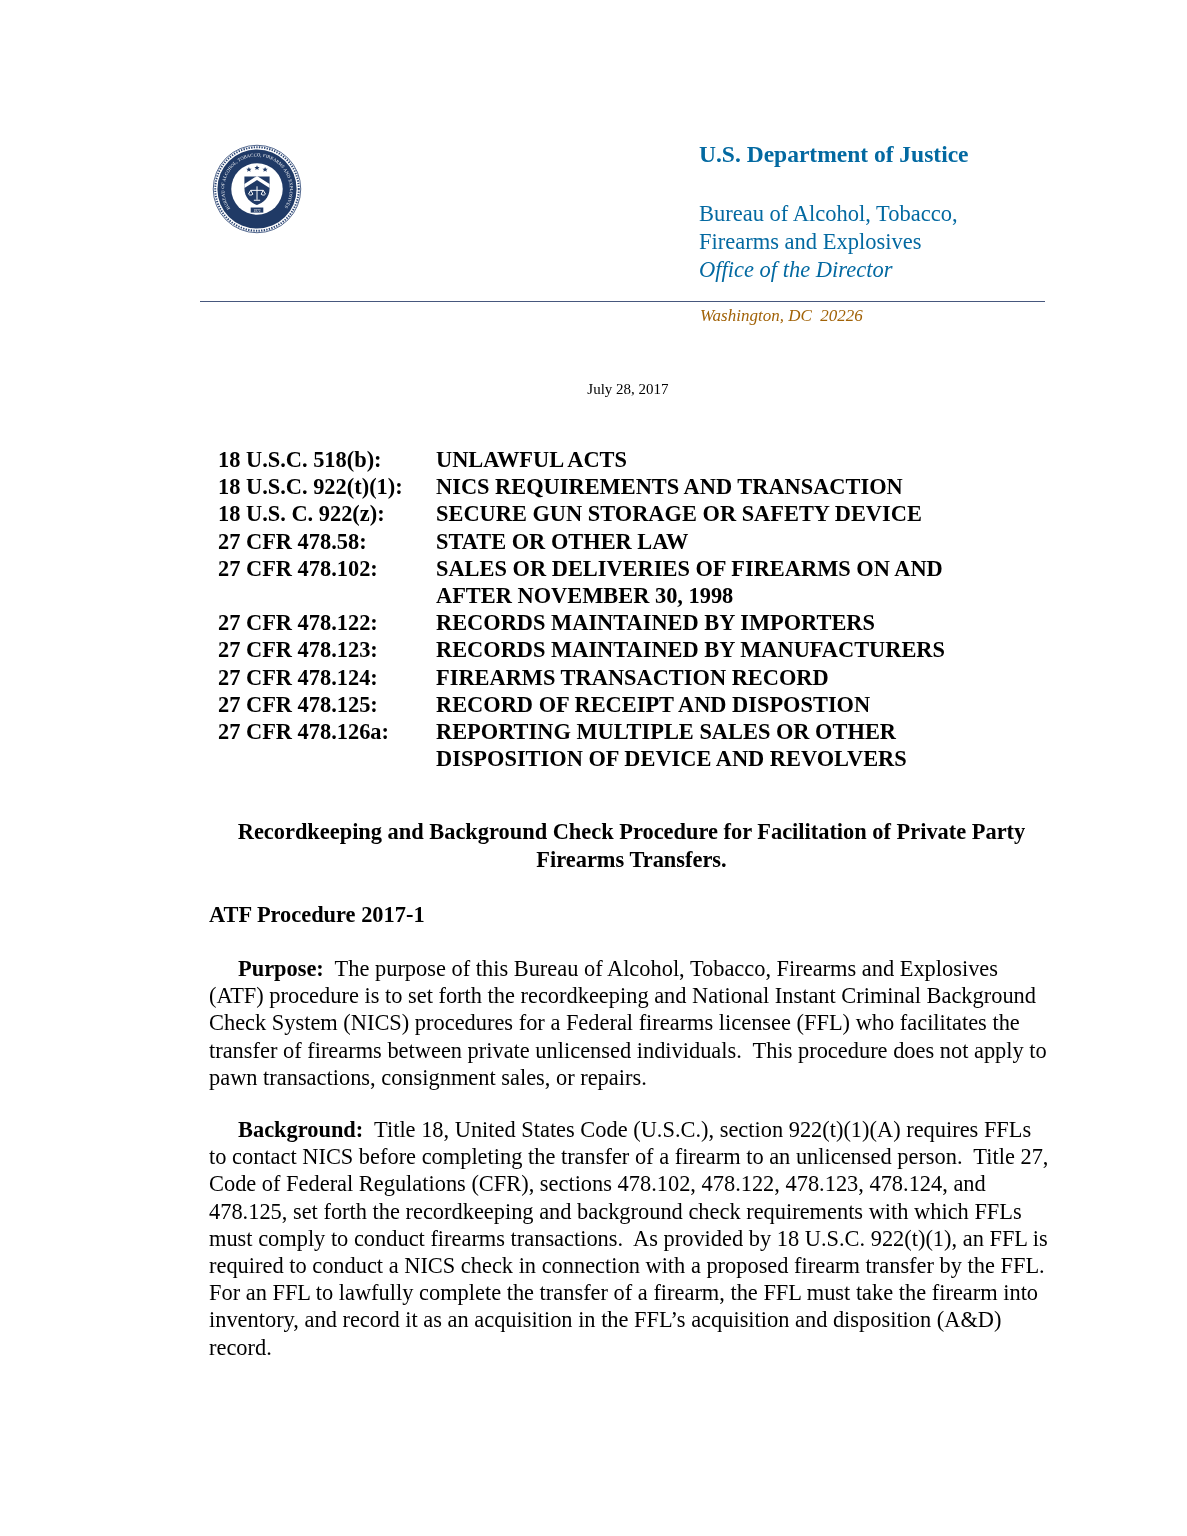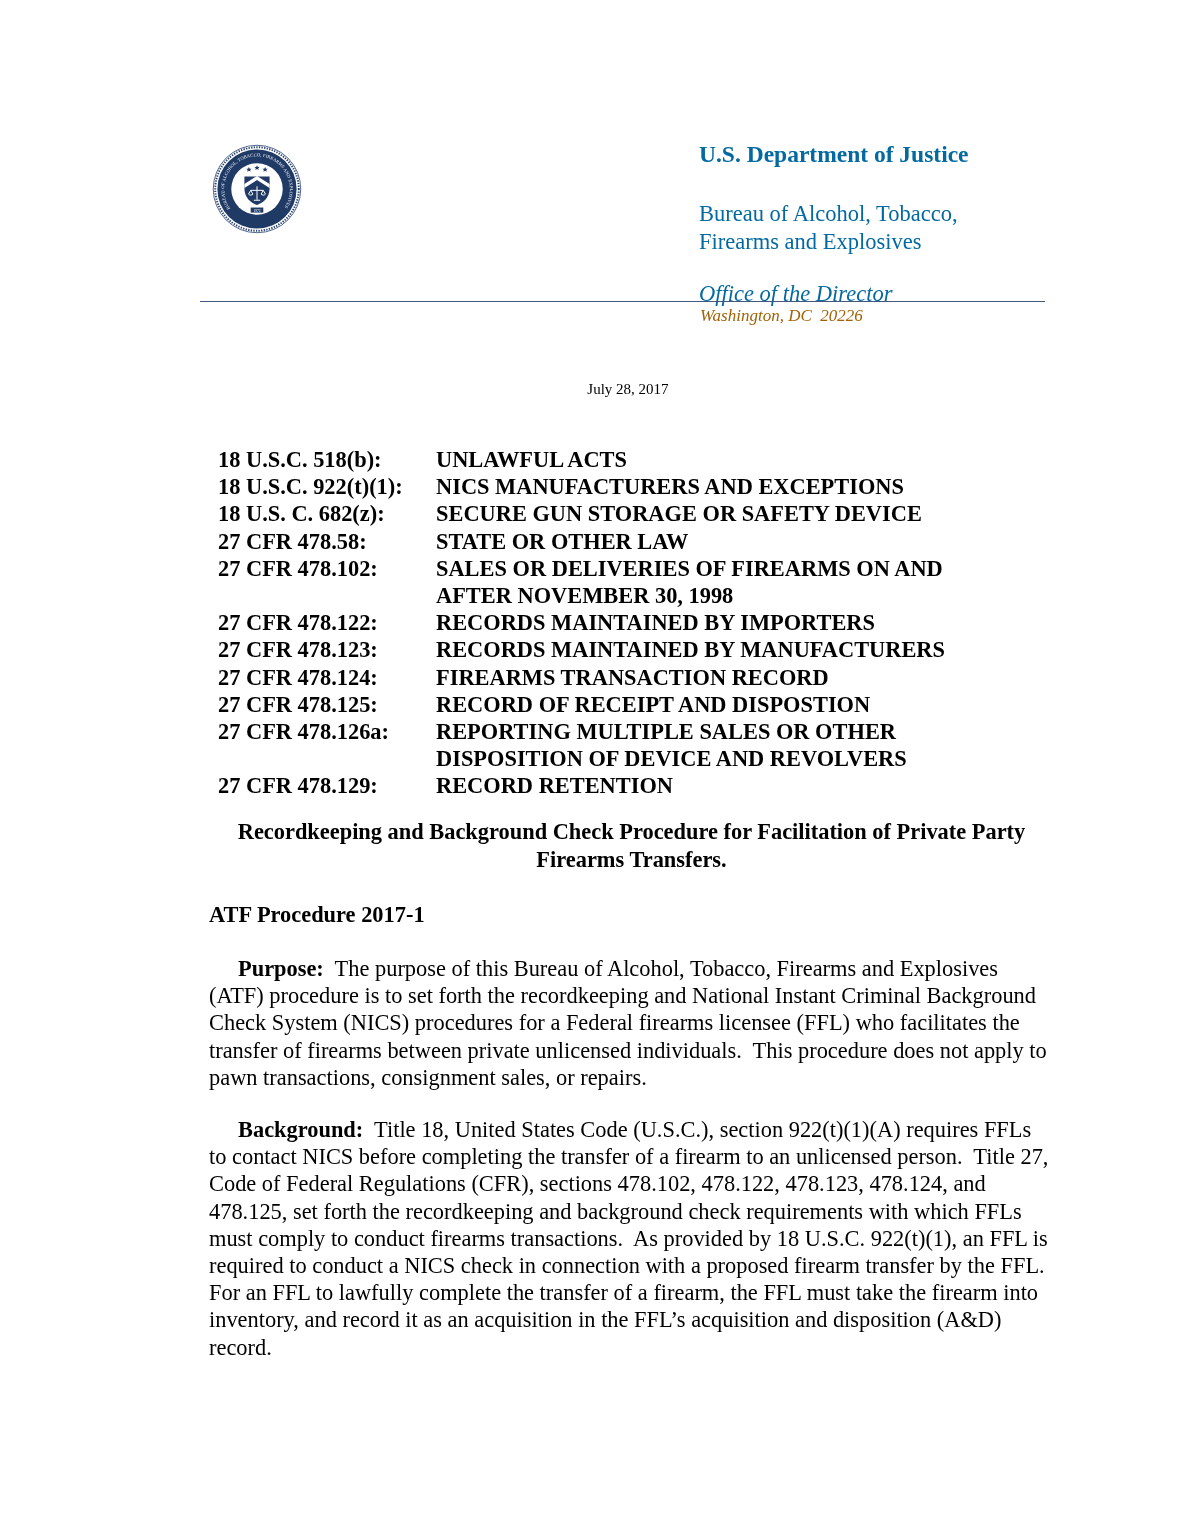--- a/index.html
+++ b/index.html
@@ -33,21 +33,21 @@
     font-size: 23.5px;
     line-height: 28px;
   }
   .bureau {
     margin-top: 32px;
     font-size: 22.5px;
     line-height: 28px;
     white-space: pre-line;
   }
   .office {
-    margin-top: 24px;
+    margin-top: 0;
     font-style: italic;
     font-size: 22.5px;
     line-height: 28px;
   }
   .header-rule {
     position: absolute;
     left: 200px;
     top: 301px;
     width: 845px;
     border: none;
@@ -166,24 +166,24 @@
 
   <div class="date-line">July 28, 2017</div>
 
   <div class="statute-list">
     <div class="statute-row">
       <span class="statute-term">18 U.S.C. 518(b):</span>
       <span class="statute-def">UNLAWFUL ACTS</span>
     </div>
     <div class="statute-row">
       <span class="statute-term">18 U.S.C. 922(t)(1):</span>
-      <span class="statute-def">NICS MANUFACTURERS AND EXCEPTIONS</span>
-    </div>
-    <div class="statute-row">
-      <span class="statute-term">18 U.S. C. 682(z):</span>
+      <span class="statute-def">NICS REQUIREMENTS AND TRANSACTION</span>
+    </div>
+    <div class="statute-row">
+      <span class="statute-term">18 U.S. C. 922(z):</span>
       <span class="statute-def">SECURE GUN STORAGE OR SAFETY DEVICE</span>
     </div>
     <div class="statute-row">
       <span class="statute-term">27 CFR 478.58:</span>
       <span class="statute-def">STATE OR OTHER LAW</span>
     </div>
     <div class="statute-row">
       <span class="statute-term">27 CFR 478.102:</span>
       <span class="statute-def">SALES OR DELIVERIES OF FIREARMS ON AND
 AFTER NOVEMBER 30, 1998</span>
@@ -202,24 +202,20 @@
     </div>
     <div class="statute-row">
       <span class="statute-term">27 CFR 478.125:</span>
       <span class="statute-def">RECORD OF RECEIPT AND DISPOSTION</span>
     </div>
     <div class="statute-row">
       <span class="statute-term">27 CFR 478.126a:</span>
       <span class="statute-def">REPORTING MULTIPLE SALES OR OTHER
 DISPOSITION OF DEVICE AND REVOLVERS</span>
     </div>
-    <div class="statute-row">
-      <span class="statute-term">27 CFR 478.129:</span>
-      <span class="statute-def">RECORD RETENTION</span>
-    </div>
   </div>
 
   <div class="subject">Recordkeeping and Background Check Procedure for Facilitation of Private Party
 Firearms Transfers.</div>
 
   <div class="procedure-no">ATF Procedure 2017-1</div>
 
   <p class="para" id="purpose-para"><b>Purpose:</b><span>  The purpose of this Bureau of Alcohol, Tobacco, Firearms and Explosives (ATF) procedure is to set forth the recordkeeping and National Instant Criminal Background Check System (NICS) procedures for a Federal firearms licensee (FFL) who facilitates the transfer of firearms between private unlicensed individuals.  This procedure does not apply to pawn transactions, consignment sales, or repairs.</span></p>
 
   <p class="para" id="background-para"><b>Background:</b><span>  Title 18, United States Code (U.S.C.), section 922(t)(1)(A) requires FFLs to contact NICS before completing the transfer of a firearm to an unlicensed person.  Title 27, Code of Federal Regulations (CFR), sections 478.102, 478.122, 478.123, 478.124, and 478.125, set forth the recordkeeping and background check requirements with which FFLs must comply to conduct firearms transactions.  As provided by 18 U.S.C. 922(t)(1), an FFL is required to conduct a NICS check in connection with a proposed firearm transfer by the FFL.  For an FFL to lawfully complete the transfer of a firearm, the FFL must take the firearm into inventory, and record it as an acquisition in the FFL’s acquisition and disposition (A&amp;D) record.</span></p>

